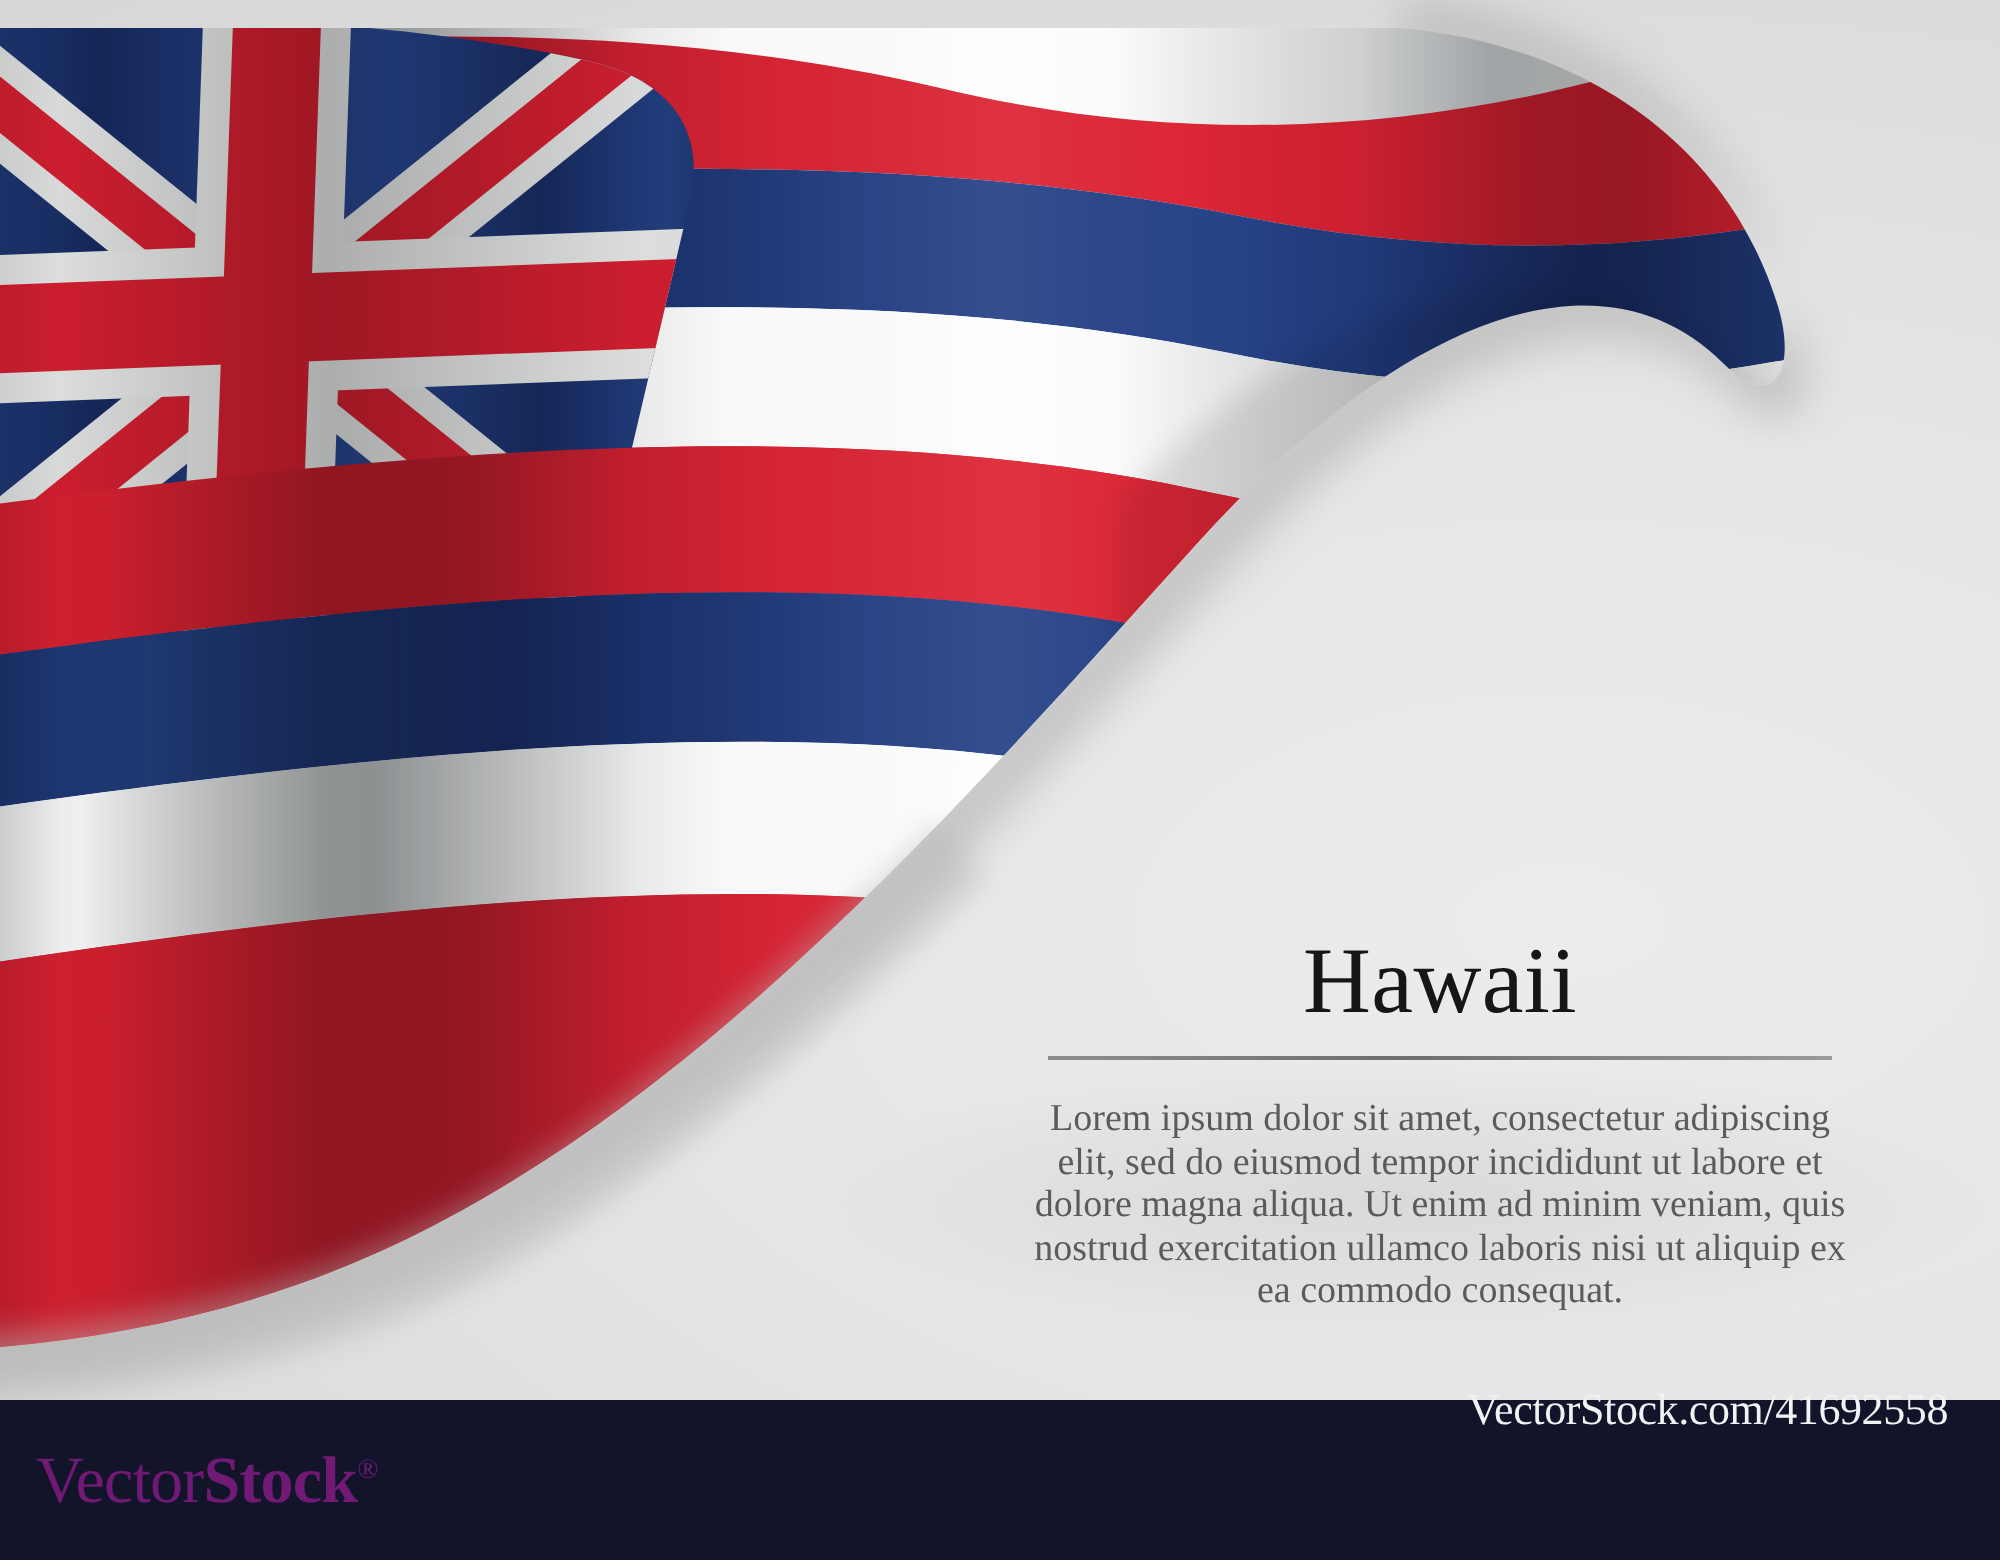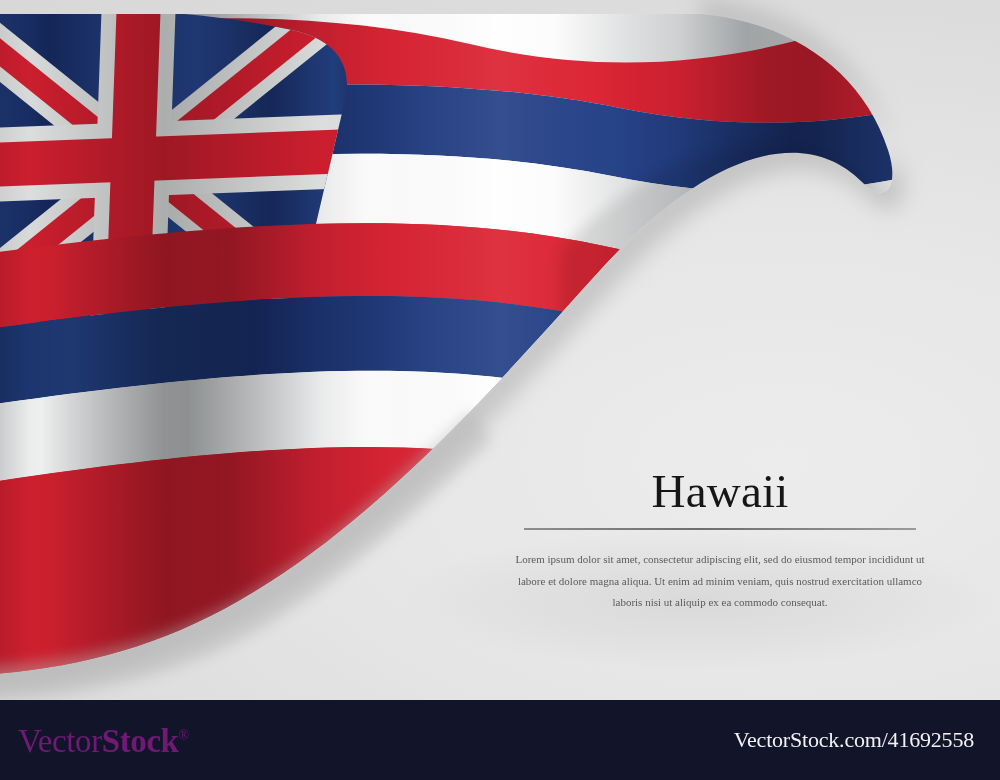--- a/index.html
+++ b/index.html
@@ -50,21 +50,21 @@
   }
   .title-rule{
     width:392px;
     height:2px;
     margin:8px auto 0 auto;
     background:linear-gradient(to right,#8d8d8d 0%, #6e6e6e 45%, #9a9a9a 100%);
   }
   .body-copy{
     margin:19px auto 0 auto;
     width:412px;
-    font-size:11px;
+    font-size:19px;
     line-height:21.5px;
     color:#5b5b5b;
   }
 
   
   .footer-bar{
     position:absolute;
     left:0; top:700px;
     width:1000px; height:80px;
     background:#12142a;
@@ -81,21 +81,21 @@
   .vs-logo .vs-light{font-weight:300;}
   .vs-logo .vs-bold{font-weight:700;}
   .vs-logo .vs-reg{
     font-size:14px;
     vertical-align:super;
     font-weight:400;
     letter-spacing:0;
   }
   .vs-url{
     position:absolute;
-    right:26px; top:727px;
+    right:26px; top:692px;
     font-size:22px;
     line-height:26px;
     color:#f2f2f4;
     letter-spacing:-0.2px;
     white-space:nowrap;
     font-weight:400;
   }
 </style>
 </head>
 <body>

